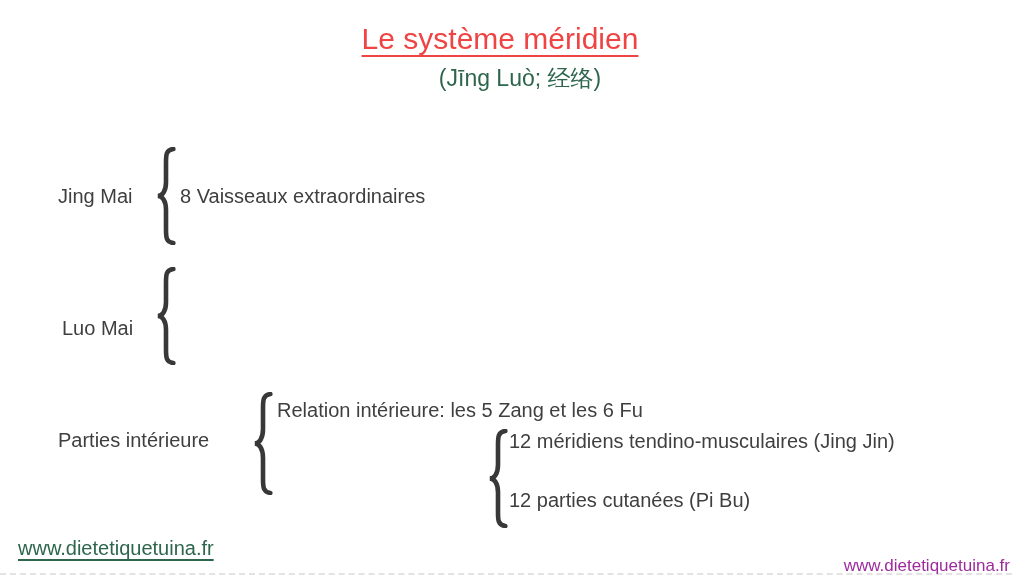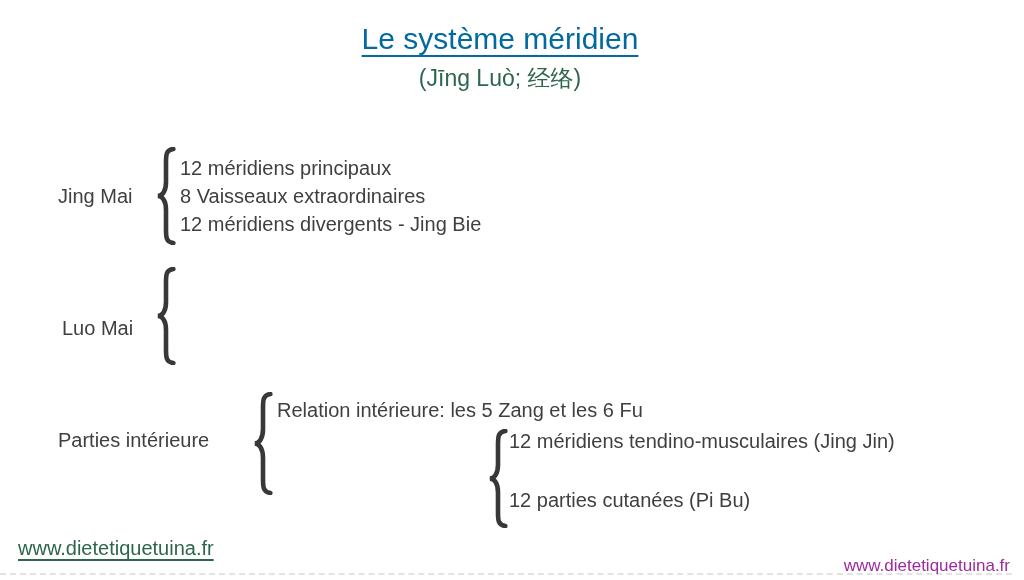--- a/index.html
+++ b/index.html
@@ -10,33 +10,34 @@
     background: #ffffff;
     overflow: hidden;
     font-family: "Liberation Sans", sans-serif;
     color: #3f3f3f;
   }
   .title {
     position: absolute;
     top: 22px; left: 0; width: 1000px;
     text-align: center;
     font-size: 30px;
-    color: #0369a1;
+    color: #ef4444;
     text-decoration: underline;
     text-decoration-thickness: 2px;
     text-underline-offset: 6px;
     white-space: nowrap;
   }
   .subtitle {
     position: absolute;
     top: 63px; left: 0; width: 1000px;
     text-align: center;
     font-size: 23px;
     color: #2d664c;
     white-space: nowrap;
+    padding-left: 20px;
   }
   .group {
     position: absolute;
     display: flex;
     align-items: stretch;
   }
   .group .glabel {
     align-self: center;
     font-size: 20px;
     white-space: nowrap;
@@ -97,23 +98,21 @@
 
   <div class="title">Le système méridien</div>
   <div class="subtitle">(Jīng Luò; 经络)</div>
 
   <div class="group" id="group-jing-mai">
     <div class="glabel">Jing Mai</div>
     <svg class="brace" width="22" height="98" viewBox="0 0 24 100" preserveAspectRatio="none">
       <path d="M20,2 C12,3 12,8 12,16 L12,36 C12,45 8,50 3,50 C8,50 12,55 12,64 L12,84 C12,92 12,97 20,98" fill="none" stroke="#383838" stroke-width="4.6" stroke-linecap="round" vector-effect="non-scaling-stroke"></path>
     </svg>
     <div class="items">
-      <div>12 méridiens principaux</div>
       <div>8 Vaisseaux extraordinaires</div>
-      <div>12 méridiens divergents -  Jing Bie</div>
     </div>
   </div>
 
   <div class="group" id="group-luo-mai">
     <div class="glabel">Luo Mai</div>
     <svg class="brace" width="22" height="98" viewBox="0 0 24 100" preserveAspectRatio="none">
       <path d="M20,2 C12,3 12,8 12,16 L12,36 C12,45 8,50 3,50 C8,50 12,55 12,64 L12,84 C12,92 12,97 20,98" fill="none" stroke="#383838" stroke-width="4.6" stroke-linecap="round" vector-effect="non-scaling-stroke"></path>
     </svg>
   </div>
 

